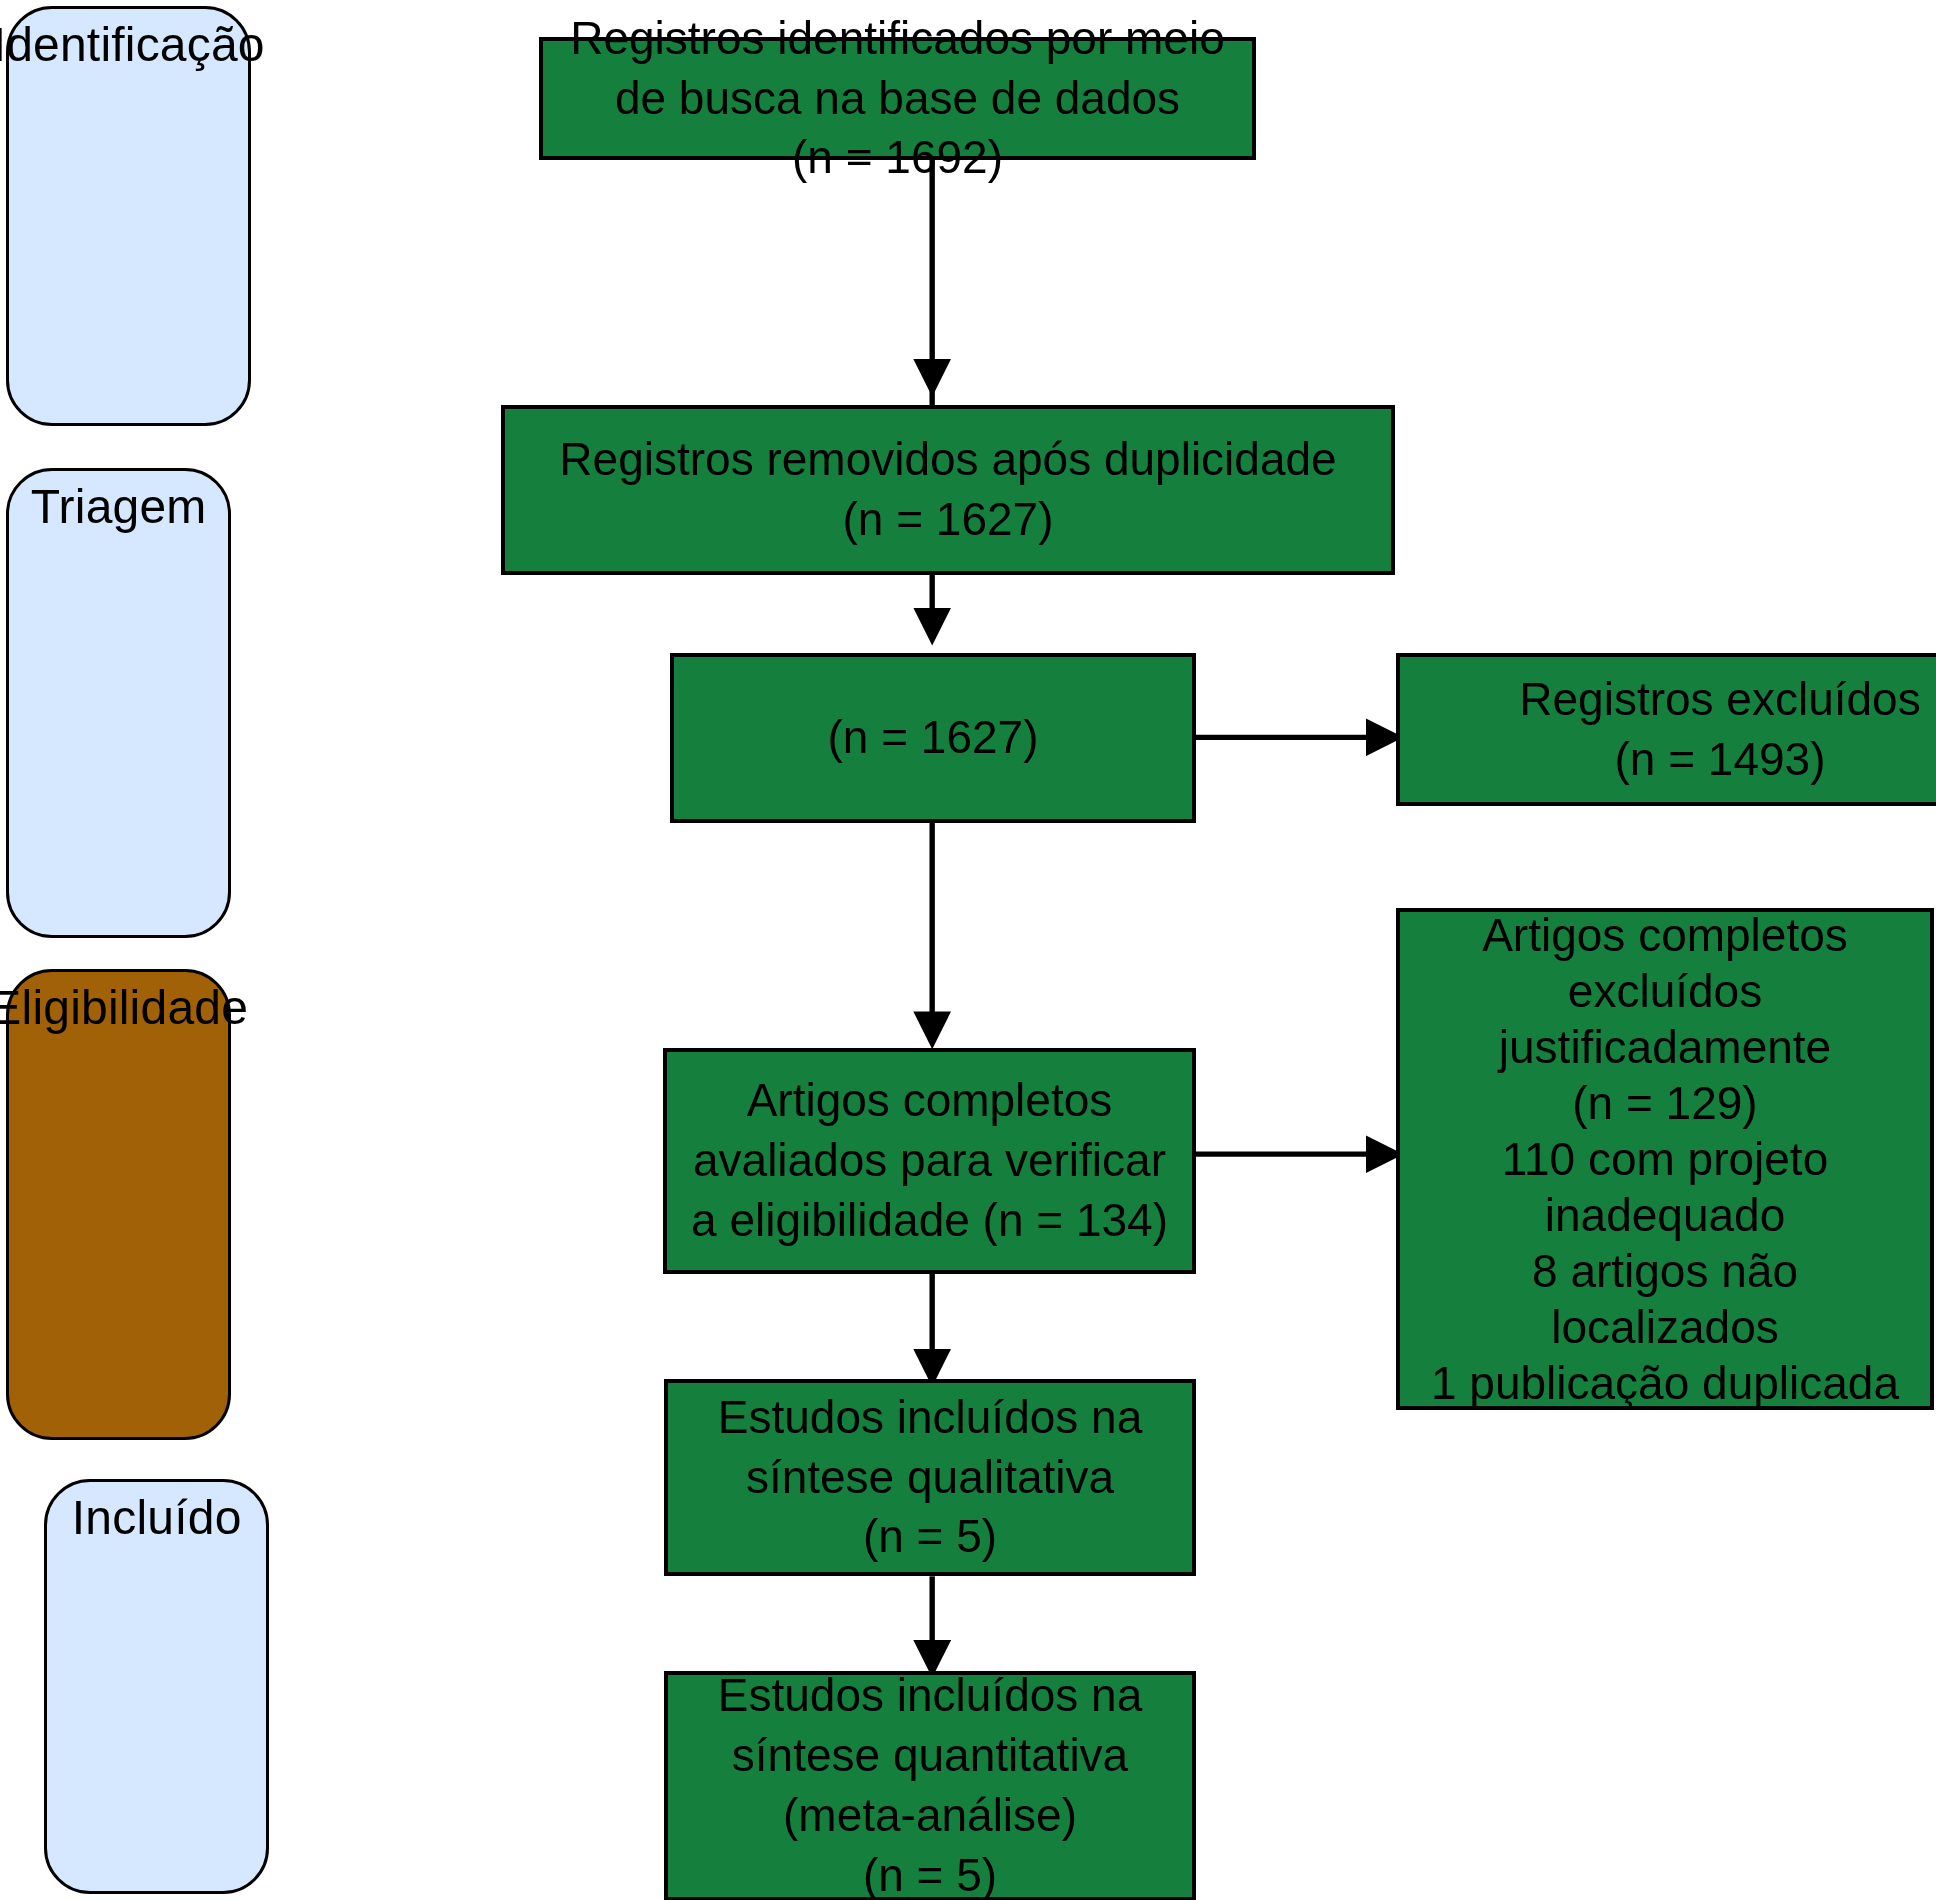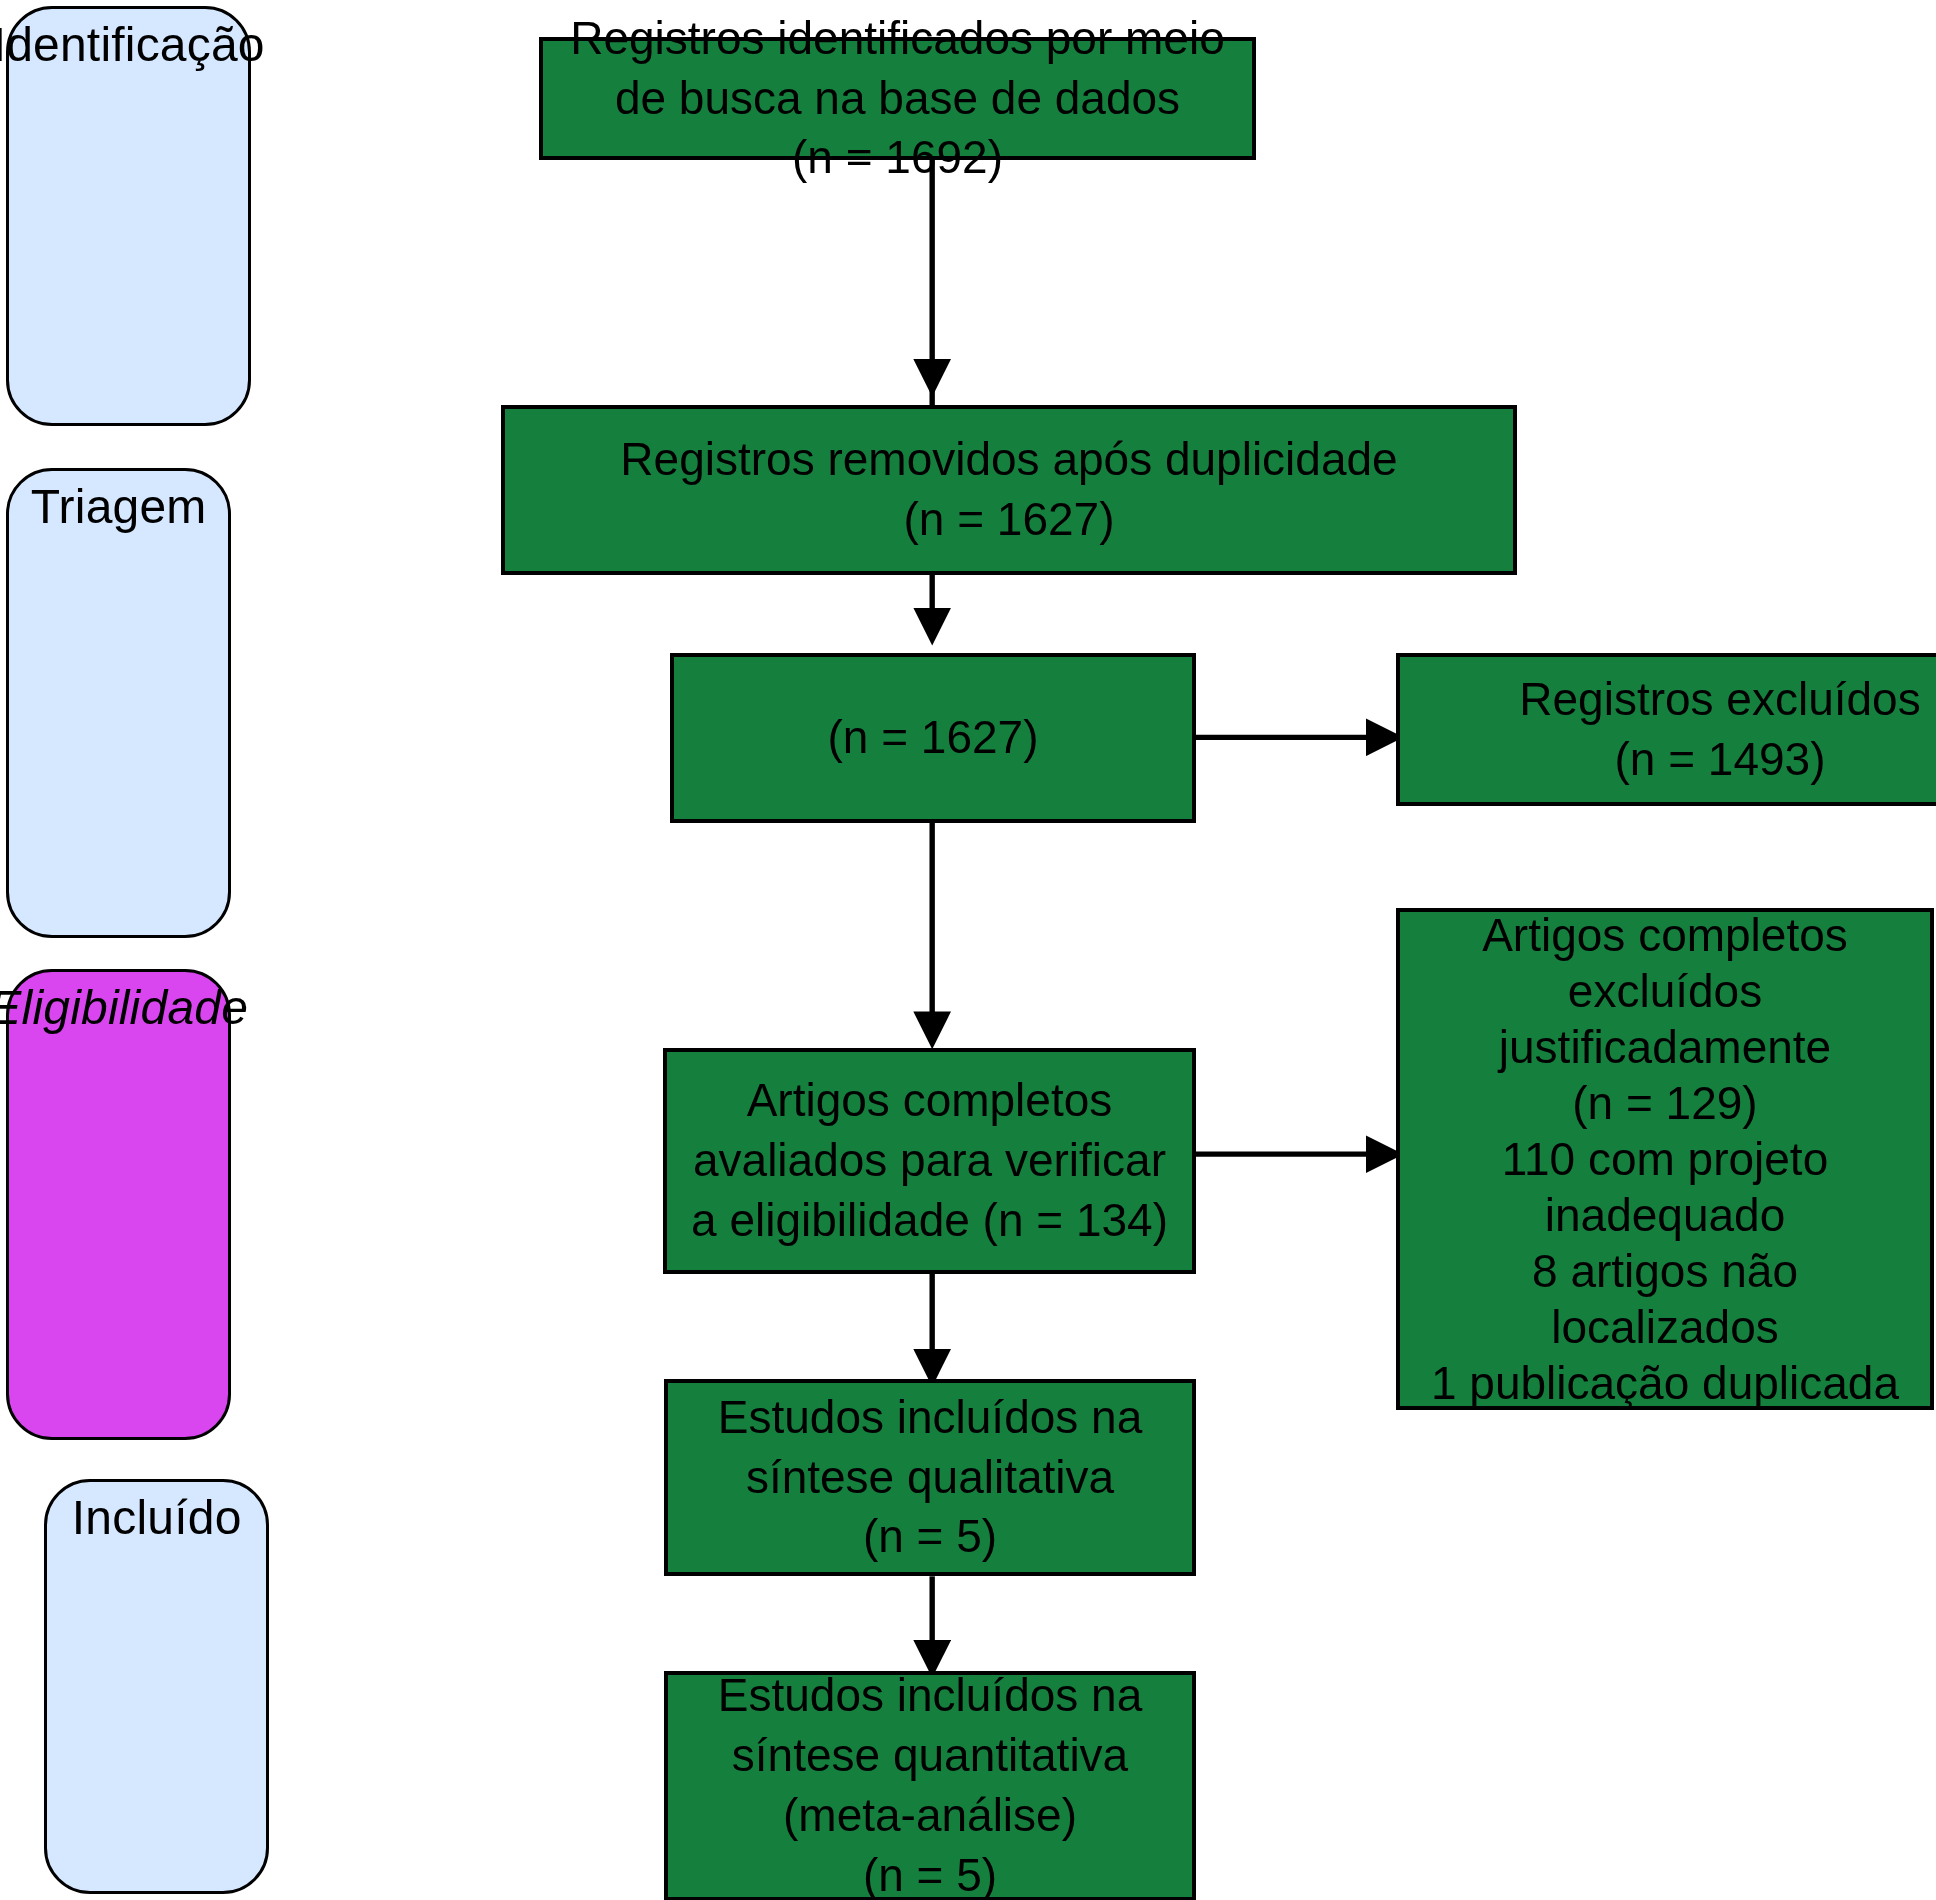--- a/index.html
+++ b/index.html
@@ -90,35 +90,35 @@
   </svg>
 
   <div class="stage-box" style="left:6.2px; top:6.2px; width:245px; height:420px; background:#d6e8ff;">
     <span class="stage-label">Identificação</span>
   </div>
 
   <div class="stage-box" style="left:6.2px; top:468px; width:225px; height:470px; background:#d6e8ff;">
     <span class="stage-label">Triagem</span>
   </div>
 
-  <div class="stage-box" style="left:6.2px; top:969px; width:225px; height:471px; background:#d946ef;font-style:italic;">
+  <div class="stage-box" style="left:6.2px; top:969px; width:225px; height:471px; background:#a16207;">
     <span class="stage-label">Eligibilidade</span>
   </div>
 
   <div class="stage-box" style="left:6.2px; top:1479px; width:225px; height:415px; background:#d6e8ff;margin-left:38px;">
     <span class="stage-label">Incluído</span>
   </div>
 
   <div class="flow-box" style="left:539px; top:37px; width:717px; height:123px;">
     <div class="flow-line">Registros identificados por meio</div>
     <div class="flow-line">de busca na base de dados</div>
     <div class="flow-line">(n = 1692)</div>
   </div>
 
-  <div class="flow-box" style="left:501px; top:405px; width:1016px; height:170px;">
+  <div class="flow-box" style="left:501px; top:405px; width:894px; height:170px;">
     <div class="flow-line">Registros removidos após duplicidade</div>
     <div class="flow-line">(n = 1627)</div>
   </div>
 
   <div class="flow-box" style="left:670px; top:653px; width:526px; height:170px;">
     <div class="flow-line">(n = 1627)</div>
   </div>
 
   <div class="flow-box" style="left:1396px; top:653px; width:648px; height:153px;">
     <div class="flow-line">Registros excluídos</div>

